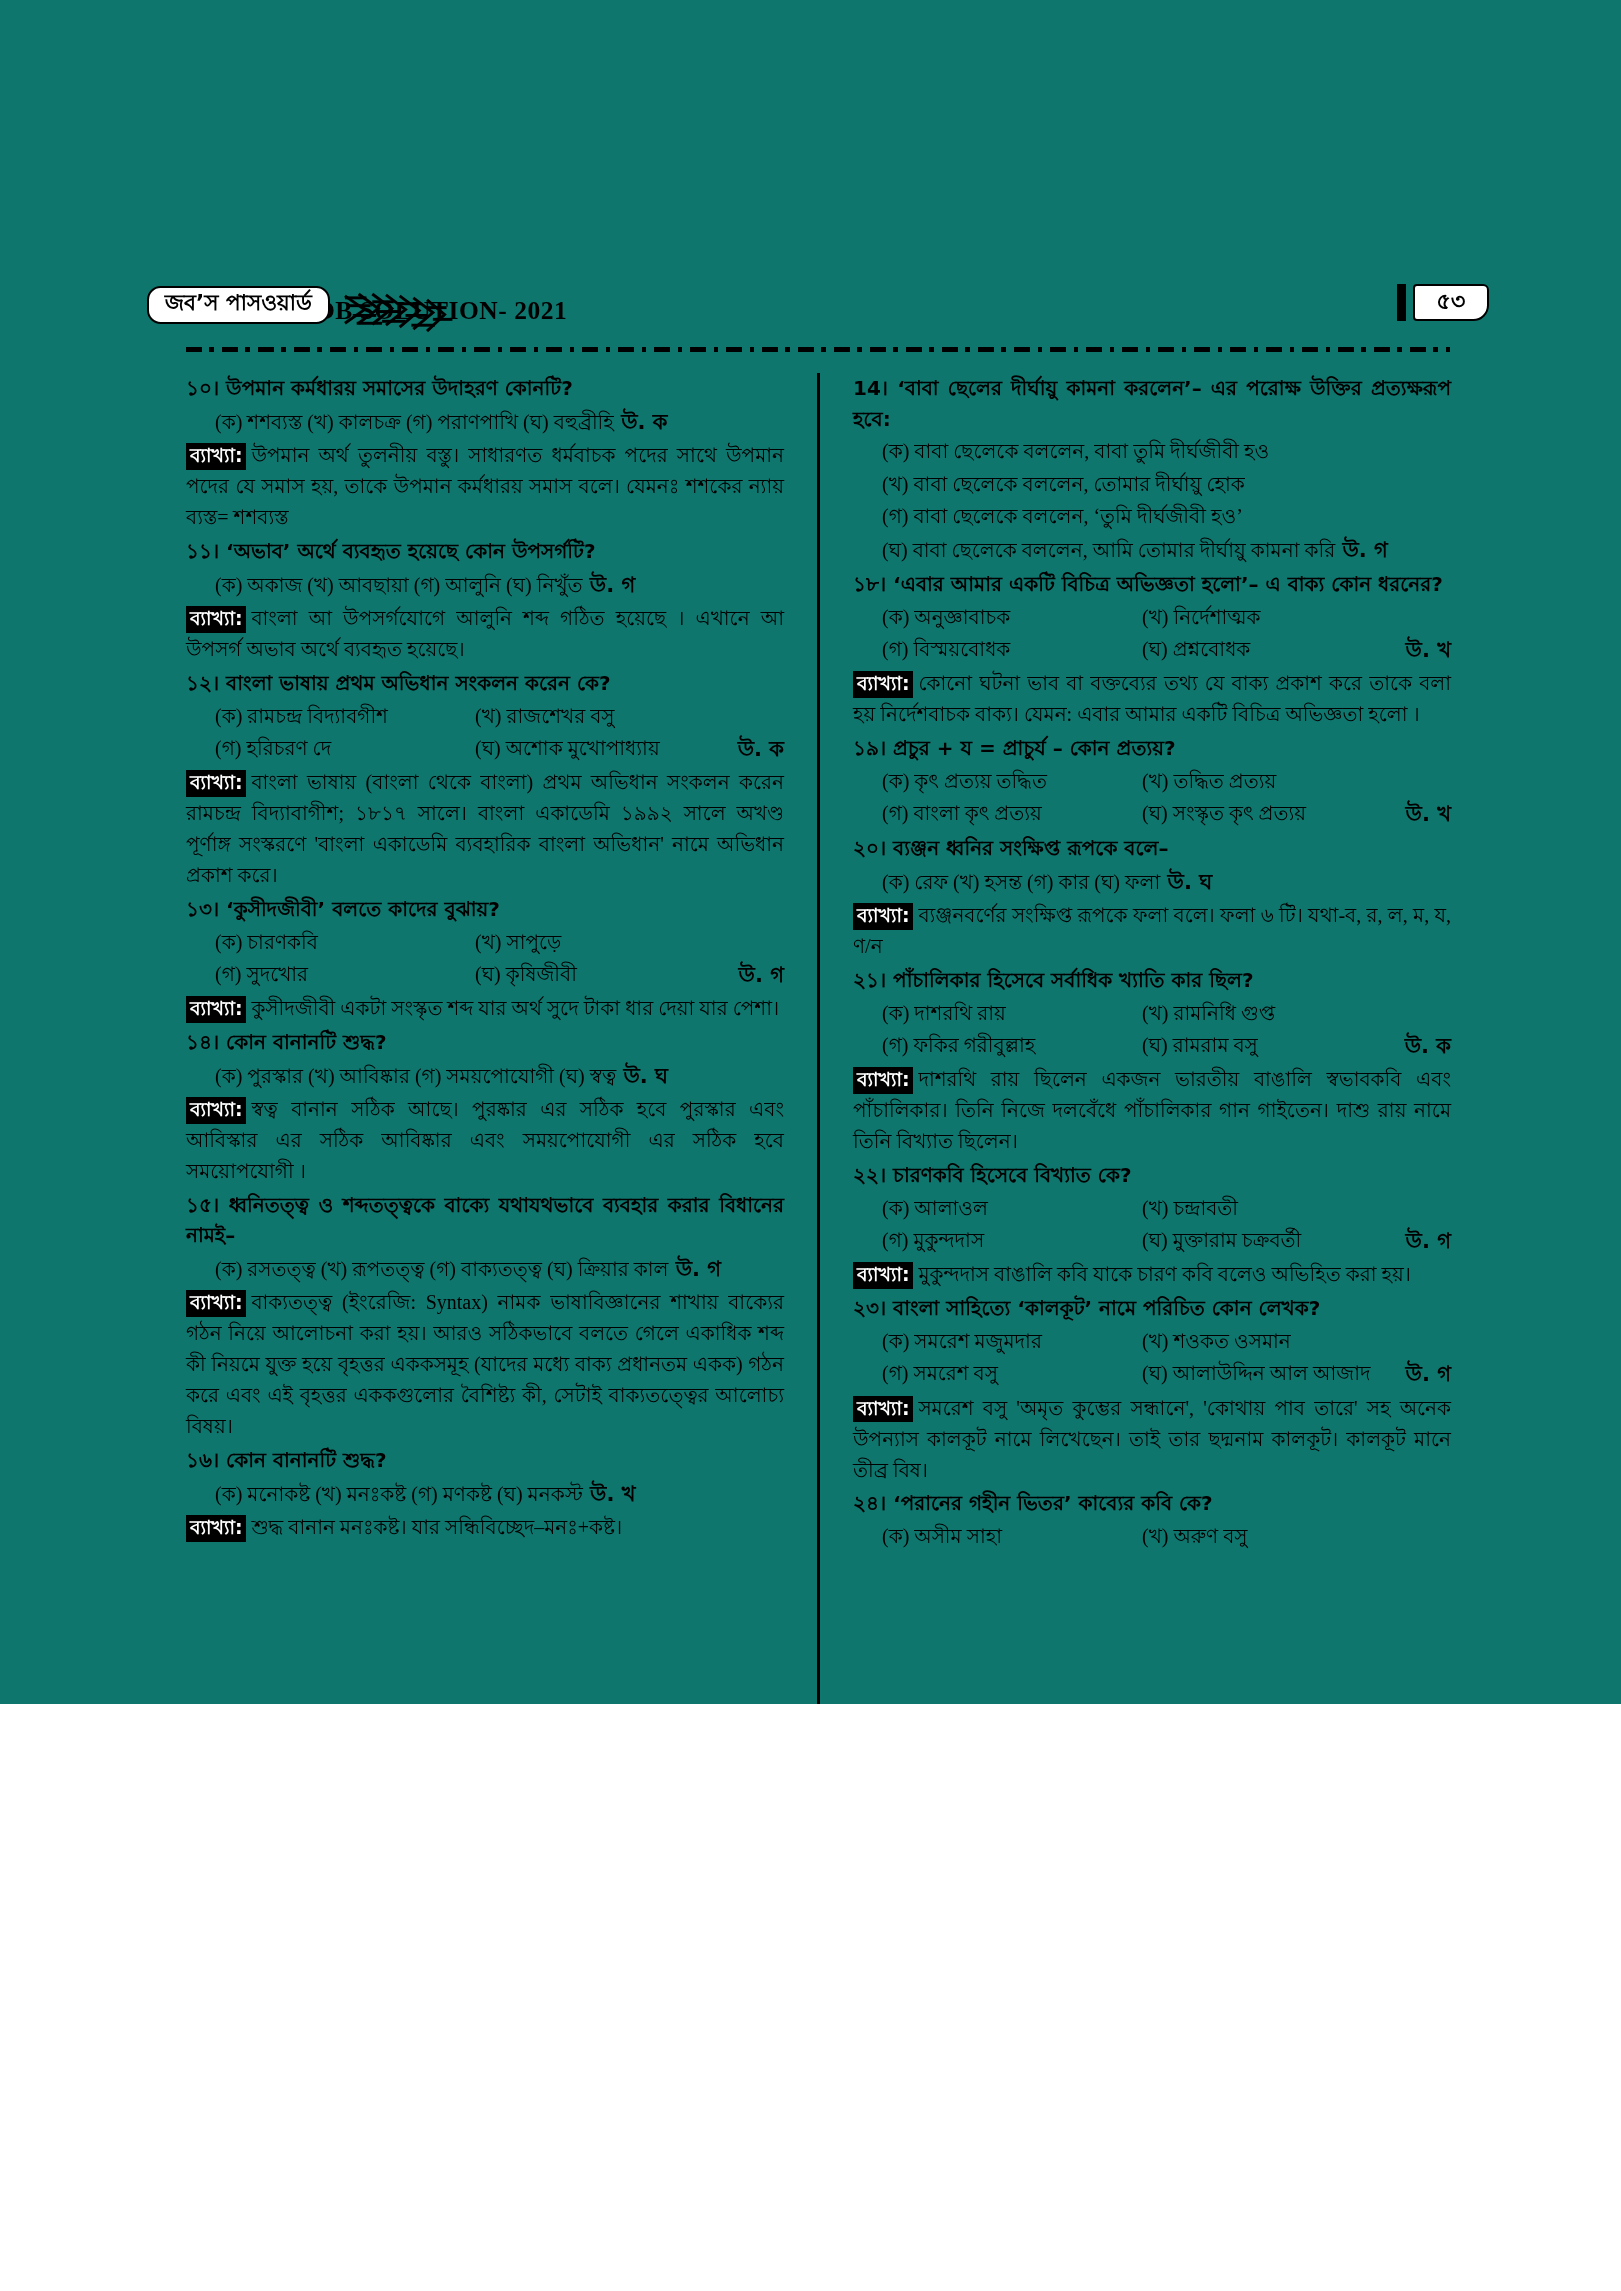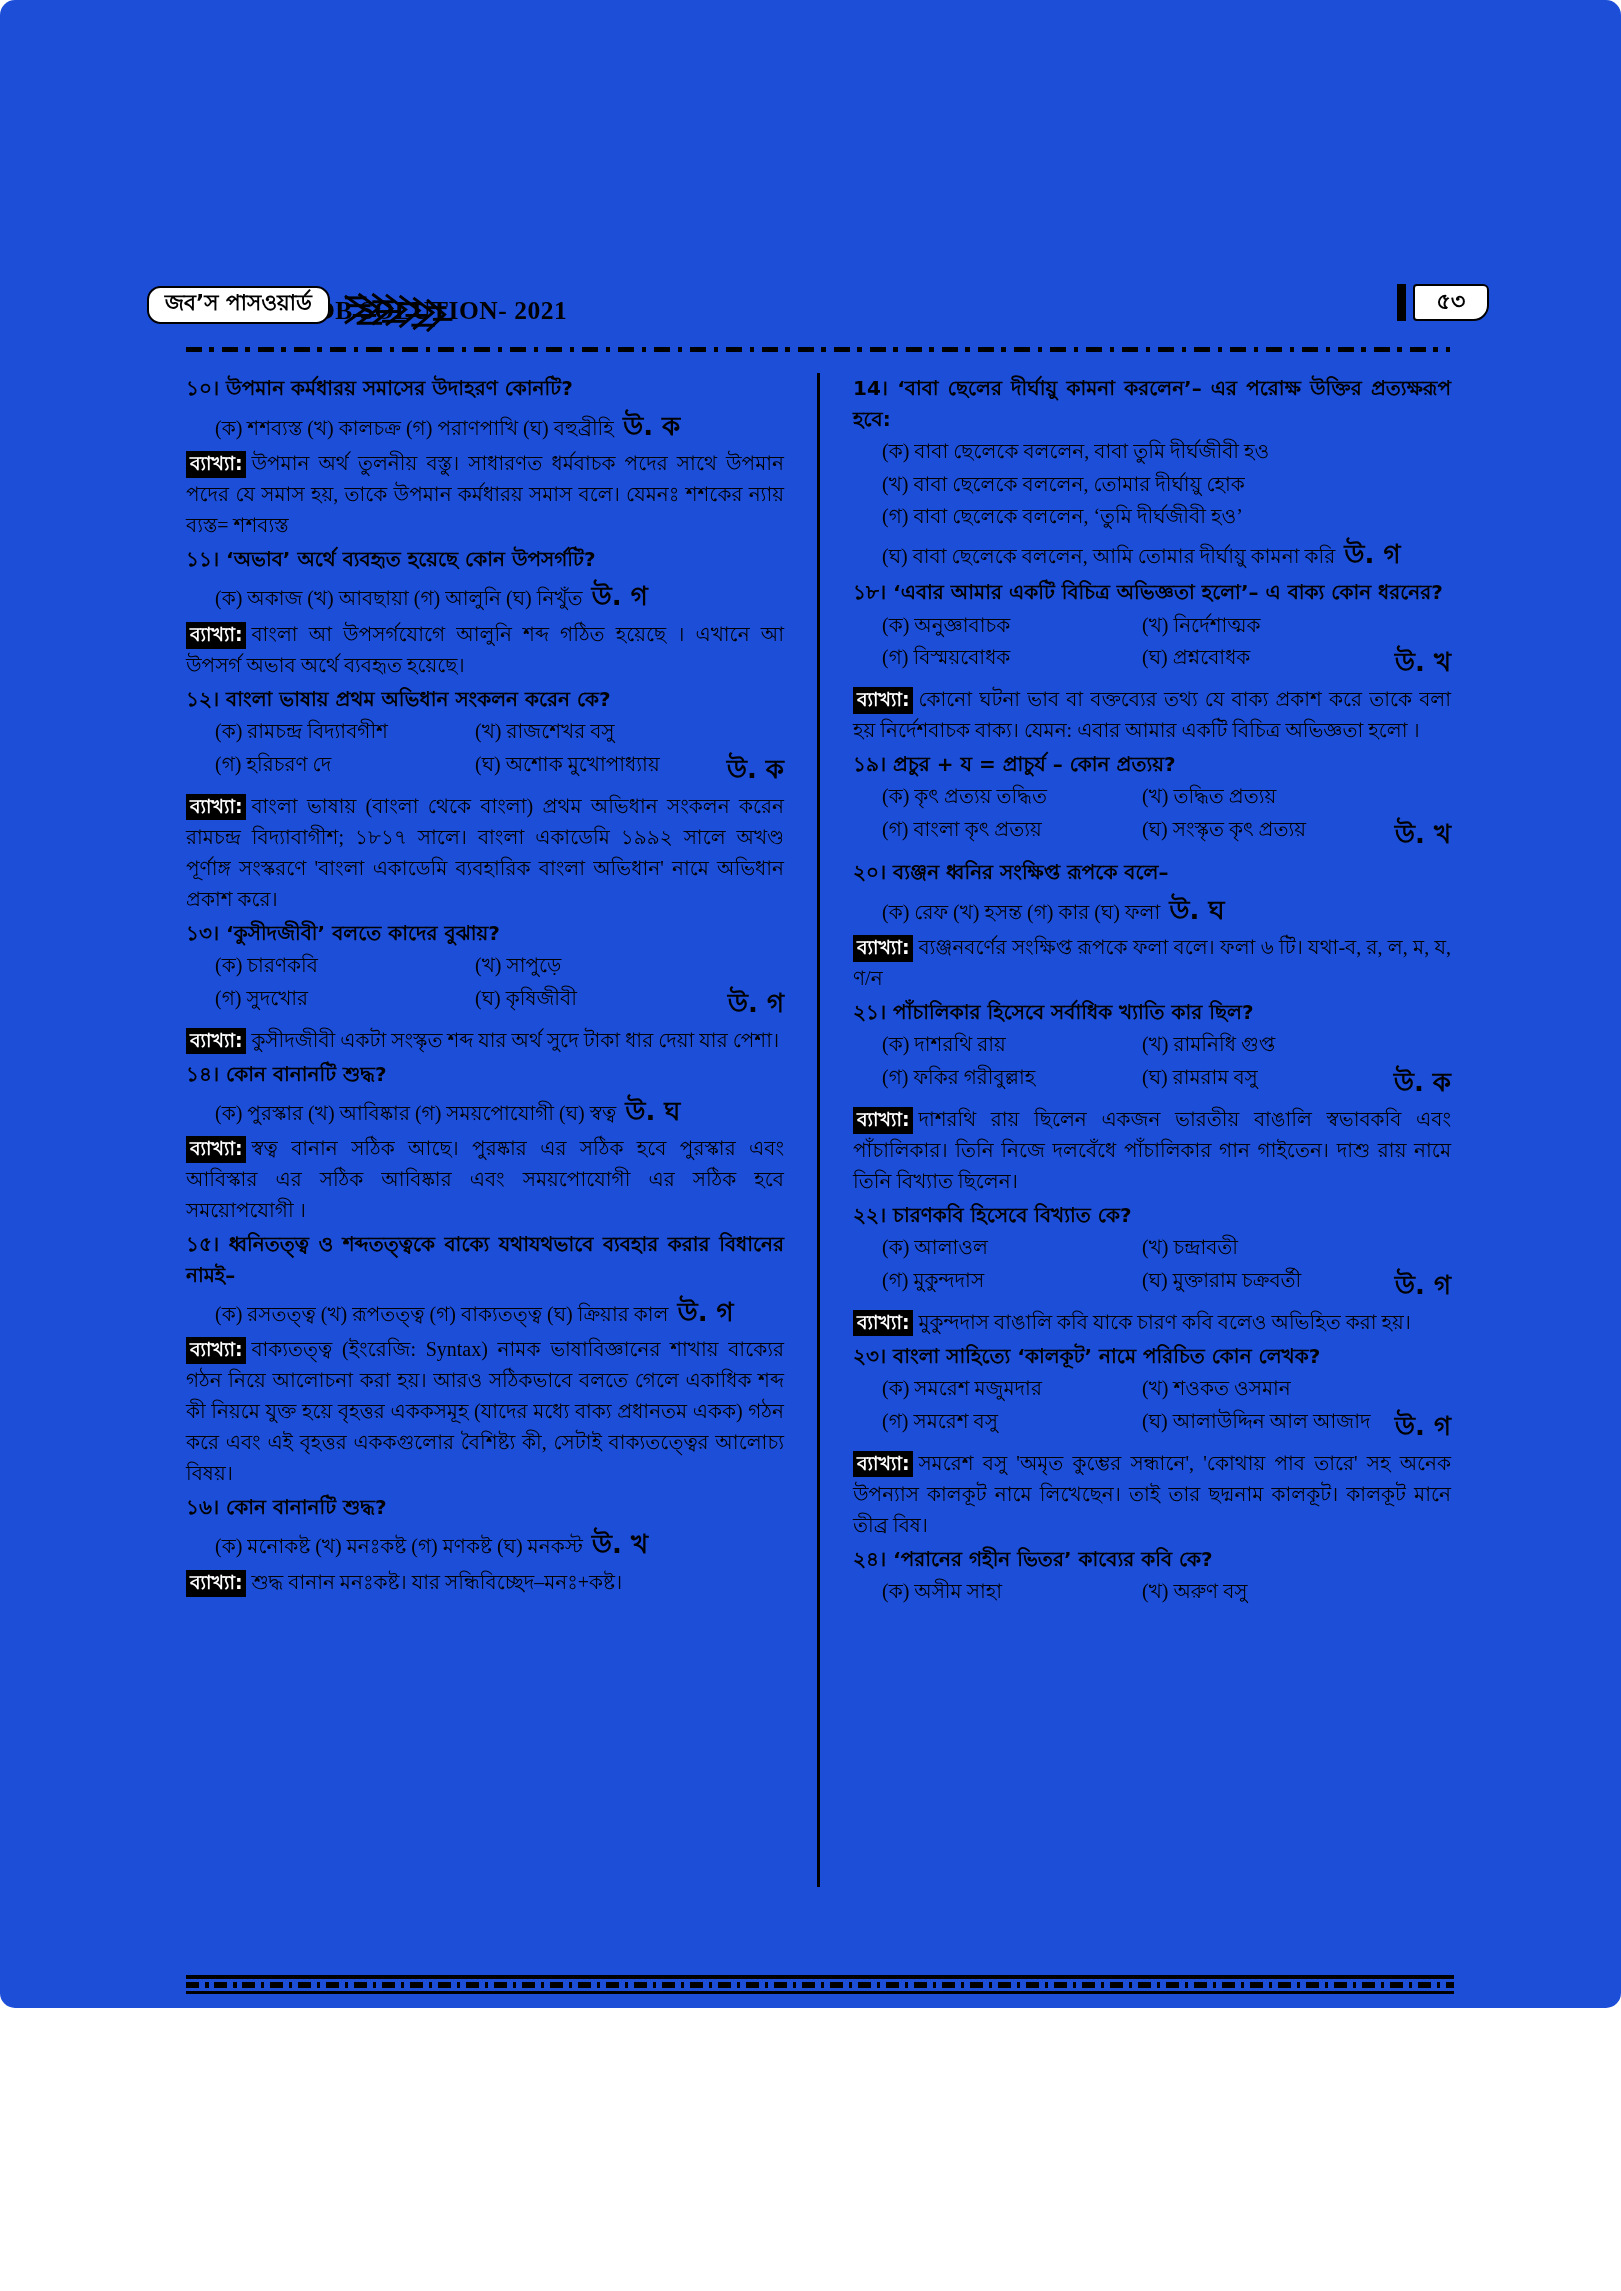--- a/index.html
+++ b/index.html
@@ -8,26 +8,25 @@
     padding: 0;
     background: #ffffff;
   }
   body {
     font-family: "Liberation Serif", "DejaVu Serif", serif;
     color: #000000;
   }
   .page {
     position: relative;
     width: 1621px;
-    height: 2008px;
+    height: 1704px;
     margin: 0 auto;
-    background: #1d4ed8;
+    background: #0f766e;
     box-sizing: border-box;
     overflow: hidden;
-    border-radius: 15px;
   }
   .page-inner {
     position: absolute;
     left: 186px;
     top: 284px;
     width: 1264px;
   }
 
   
   .masthead {
@@ -153,21 +152,21 @@
     font-family: "Liberation Serif", "DejaVu Serif", serif;
     font-size: 20px;
     line-height: 1.58;
     margin: 0 0 1px 0;
   }
   .opt-a { flex: 0 0 260px; }
   .opt-b { flex: 1 1 auto; }
   .ans {
     font-family: "DejaVu Sans", "Liberation Sans", sans-serif;
     font-weight: bold;
-    font-size: 26px;
+    font-size: 21px;
     white-space: nowrap;
   }
   .ans-right {
     float: right;
     margin-left: 9.8px;
   }
   .expl {
     font-family: "Liberation Serif", "DejaVu Serif", serif;
     font-size: 20px;
     line-height: 1.55;

